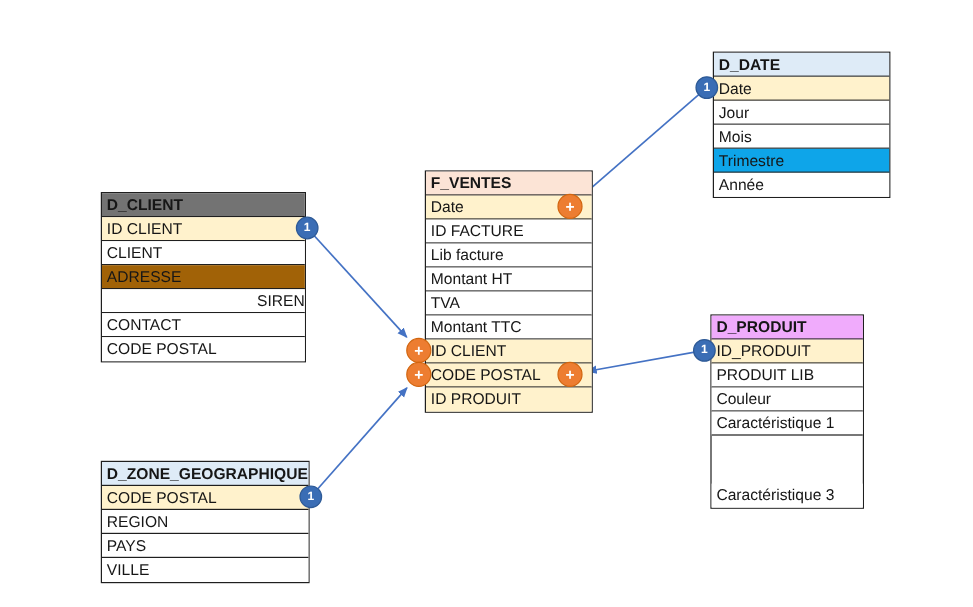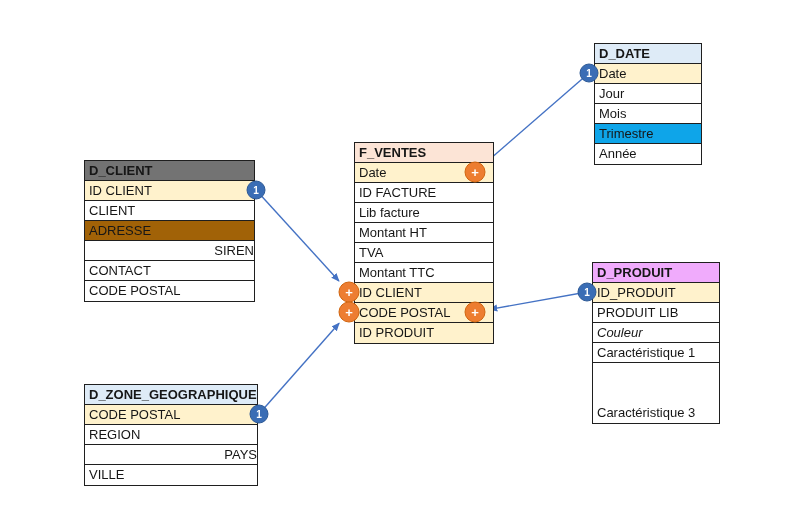--- a/index.html
+++ b/index.html
@@ -41,21 +41,21 @@
         <path d="M0,0 L8.5,3.5 L0,7 Z" fill="#4472C4"></path>
       </marker>
     </defs>
     <g>
         <line x1="589" y1="73" x2="486.32549677588963" y2="162.16470016830635" stroke="#4472C4" stroke-width="1.4" marker-end="url(#arrowhead)"></line>
         <line x1="256" y1="190" x2="338.89369213471474" y2="280.91566234130005" stroke="#4472C4" stroke-width="1.4" marker-end="url(#arrowhead)"></line>
         <line x1="259" y1="414" x2="339.0756754436973" y2="323.2475678304764" stroke="#4472C4" stroke-width="1.4" marker-end="url(#arrowhead)"></line>
         <line x1="587" y1="292" x2="489.76641363262723" y2="309.3631404227451" stroke="#4472C4" stroke-width="1.4" marker-end="url(#arrowhead)"></line>
       </g>
   </svg>
-<div class="tbl" style="left: 594px; top: 43px; width: 108px; border-color: rgb(31, 31, 31);">
+<div class="tbl" style="left: 594px; top: 43px; width: 148px; border-color: rgb(31, 31, 31);">
       <div class="thead" style="background: rgb(222, 235, 247);">D_DATE</div>
       <div class="trow" style="background: rgb(255, 242, 204);">Date</div>
       <div class="trow" style="background: rgb(255, 255, 255);">Jour</div>
       <div class="trow" style="background: rgb(255, 255, 255);">Mois</div>
       <div class="trow" style="background: #0ea5e9;">Trimestre</div>
       <div class="trow" style="background: rgb(255, 255, 255);">Année</div>
     </div>
     <div class="tbl" style="left: 84px; top: 160px; width: 171px; border-color: rgb(31, 31, 31);">
       <div class="thead" style="background: #737373;">D_CLIENT</div>
       <div class="trow" style="background: rgb(255, 242, 204);">ID CLIENT</div>
@@ -74,29 +74,29 @@
       <div class="trow" style="background: rgb(255, 255, 255);">TVA</div>
       <div class="trow" style="background: rgb(255, 255, 255);">Montant TTC</div>
       <div class="trow" style="background: rgb(255, 242, 204);">ID CLIENT</div>
       <div class="trow" style="background: rgb(255, 242, 204);">CODE POSTAL</div>
       <div class="trow" style="background: rgb(255, 242, 204);">ID PRODUIT</div>
     </div>
     <div class="tbl" style="left: 592px; top: 262px; width: 128px; border-color: rgb(31, 31, 31);">
       <div class="thead" style="background: #f0abfc;">D_PRODUIT</div>
       <div class="trow" style="background: rgb(255, 242, 204);">ID_PRODUIT</div>
       <div class="trow" style="background: rgb(255, 255, 255);">PRODUIT LIB</div>
-      <div class="trow" style="background: rgb(255, 255, 255); font-style: italic;">Couleur</div>
+      <div class="trow" style="background: rgb(255, 255, 255);">Couleur</div>
       <div class="trow" style="background: rgb(255, 255, 255);">Caractéristique 1</div>
       <div class="trow" style="background: rgb(255, 255, 255); margin-top: 40px;">Caractéristique 3</div>
     </div>
     <div class="tbl" style="left: 84px; top: 384px; width: 174px; border-color: rgb(31, 31, 31);">
       <div class="thead" style="background: rgb(222, 235, 247);">D_ZONE_GEOGRAPHIQUE</div>
       <div class="trow" style="background: rgb(255, 242, 204);">CODE POSTAL</div>
       <div class="trow" style="background: rgb(255, 255, 255);">REGION</div>
-      <div class="trow" style="background: rgb(255, 255, 255); text-align: right;">PAYS</div>
+      <div class="trow" style="background: rgb(255, 255, 255);">PAYS</div>
       <div class="trow" style="background: rgb(255, 255, 255);">VILLE</div>
     </div>
     <div class="badge one" style="background: rgb(58, 109, 181); left: 589px; top: 73px;">1</div>
     <div class="badge many" style="background: rgb(237, 125, 49); left: 475px; top: 172px;">+</div>
     <div class="badge one" style="background: rgb(58, 109, 181); left: 256px; top: 190px;">1</div>
     <div class="badge many" style="background: rgb(237, 125, 49); left: 349px; top: 292px;">+</div>
     <div class="badge one" style="background: rgb(58, 109, 181); left: 259px; top: 414px;">1</div>
     <div class="badge many" style="background: rgb(237, 125, 49); left: 349px; top: 312px;">+</div>
     <div class="badge one" style="background: rgb(58, 109, 181); left: 587px; top: 292px;">1</div>
     <div class="badge many" style="background: rgb(237, 125, 49); left: 475px; top: 312px;">+</div>

